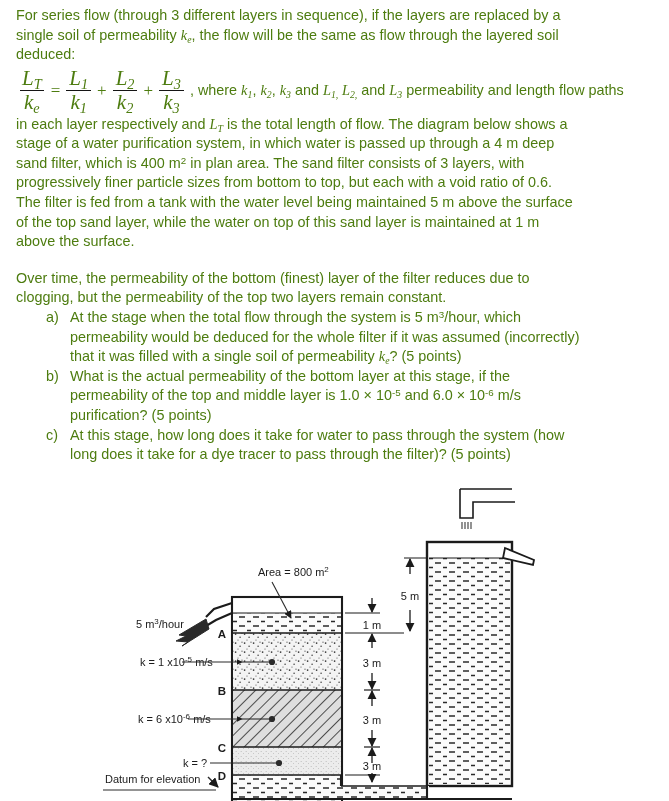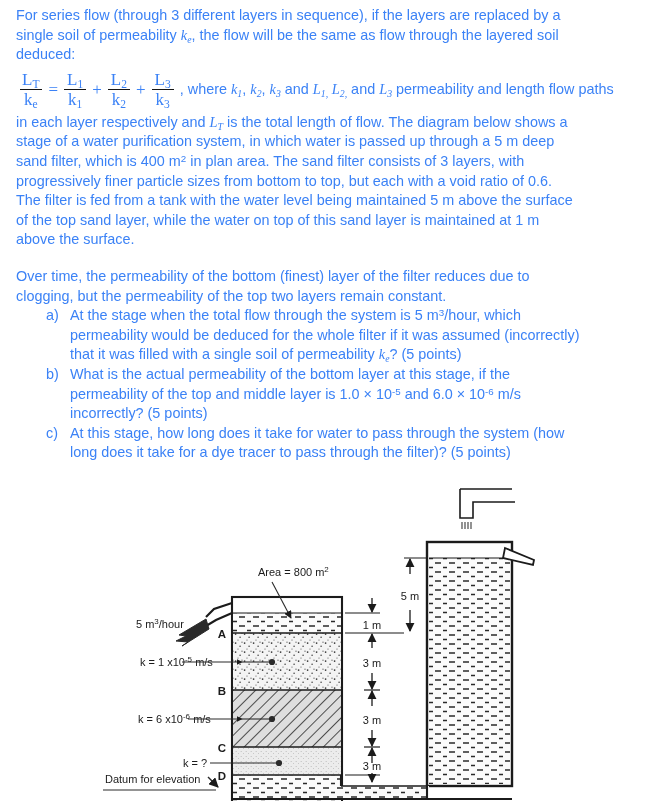--- a/index.html
+++ b/index.html
@@ -18,21 +18,21 @@
   }
 
   
   .prose {
     position: absolute;
     left: 16px;
     top: 6px;
     width: 640px;
     font-size: 14.4px;
     line-height: 19.6px;
-    color: #3b82f6;
+    color: #4d7c0f;
   }
   .prose p { margin: 0; }
   .para-gap { height: 17px; }
 
   .mi { font-family: "Liberation Serif", serif; font-style: italic; }
   sub { font-size: 0.68em; line-height: 0; vertical-align: -0.28em; }
   sup { font-size: 0.68em; line-height: 0; vertical-align: 0.42em; }
   b { font-weight: normal; }
 
   
@@ -41,21 +41,22 @@
     align-items: center;
     font-size: 14.4px;
     margin: 3px 0 1px 0;
     min-height: 44px;
   }
   .frac {
     display: inline-flex;
     flex-direction: column;
     align-items: center;
     font-family: "Liberation Serif", serif;
-    font-size: 17px;
+    font-style: italic;
+    font-size: 21px;
     line-height: 1.02;
     margin: 0 2px;
   }
   .frac .num { padding: 0 4px 1px 4px; }
   .frac .den { padding: 1px 4px 0 4px; border-top: 1.3px solid #151515; }
   .eqop {
     font-family: "Liberation Serif", serif;
     font-size: 17px;
     padding: 0 3px;
     font-style: normal;
@@ -115,21 +116,21 @@
     </span>
     <span class="eqop">+</span>
     <span class="frac">
       <span class="num"><span>L</span><sub>3</sub></span>
       <span class="den"><span>k</span><sub>3</sub></span>
     </span>
     <span class="eqtail"><span>, where </span><span class="mi"><span>k</span><sub>1</sub></span><span>, </span><span class="mi"><span>k</span><sub>2</sub></span><span>, </span><span class="mi"><span>k</span><sub>3</sub></span><span> and </span><span class="mi"><span>L</span><sub>1,</sub></span><span class="mi"><span> L</span><sub>2,</sub></span><span> and </span><span class="mi"><span>L</span><sub>3</sub></span><span> permeability and length flow paths</span></span>
   </div>
 
   <p><span>in each layer respectively and </span><span class="mi"><span>L</span><sub>T</sub></span><span> is the total length of flow.  The diagram below shows a</span></p>
-  <p>stage of a water purification system, in which water is passed up through a 5 m deep</p>
+  <p>stage of a water purification system, in which water is passed up through a 4 m deep</p>
   <p><span>sand filter, which is 400 m</span><sup>2</sup><span> in plan area.  The sand filter consists of 3 layers, with</span></p>
   <p>progressively finer particle sizes from bottom to top, but each with a void ratio of 0.6.</p>
   <p>The filter is fed from a tank with the water level being maintained 5 m above the surface</p>
   <p>of the top sand layer, while the water on top of this sand layer is maintained at 1 m</p>
   <p>above the surface.</p>
 
   <div class="para-gap"></div>
 
   <p>Over time, the permeability of the bottom (finest) layer of the filter reduces due to</p>
   <p>clogging, but the permeability of the top two layers remain constant.</p>
@@ -140,21 +141,21 @@
       <span class="qmark">a)</span>
       <p><span>At the stage when the total flow through the system is 5 m</span><sup>3</sup><span>/hour, which</span></p>
       <p>permeability would be deduced for the whole filter if it was assumed (incorrectly)</p>
       <p><span>that it was filled with a single soil of permeability </span><span class="mi"><span>k</span><sub>e</sub></span><span>? </span><b>(5 points)</b></p>
     </li>
 
     <li class="qitem">
       <span class="qmark">b)</span>
       <p>What is the actual permeability of the bottom layer at this stage, if the</p>
       <p><span>permeability of the top and middle layer is 1.0 × 10</span><sup>-5</sup><span> and 6.0 × 10</span><sup>-6</sup><span> m/s</span></p>
-      <p><span>incorrectly? </span><b>(5 points)</b></p>
+      <p><span>purification? </span><b>(5 points)</b></p>
     </li>
 
     <li class="qitem">
       <span class="qmark">c)</span>
       <p>At this stage, how long does it take for water to pass through the system (how</p>
       <p><span>long does it take for a dye tracer to pass through the filter)? </span><b>(5 points)</b></p>
     </li>
 
   </ul>
 </div>

